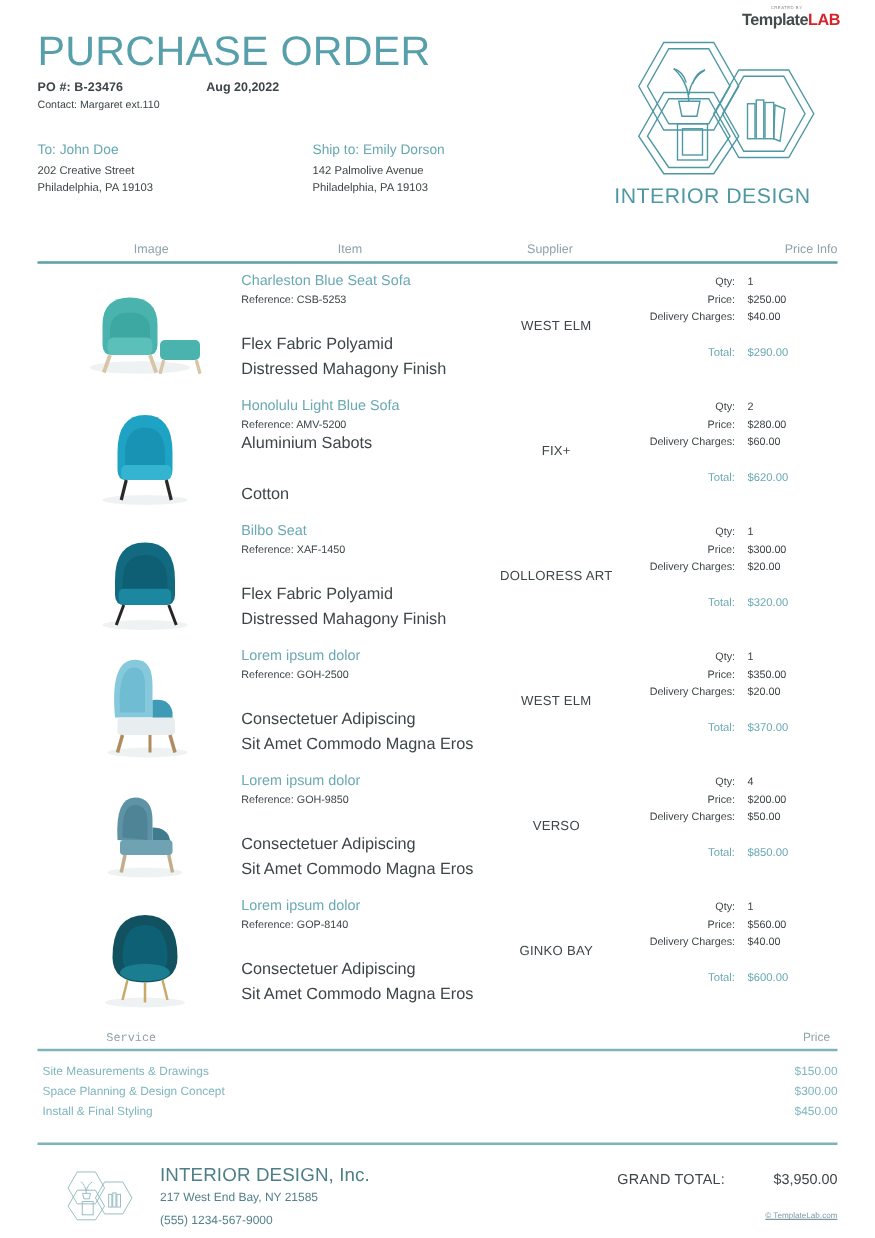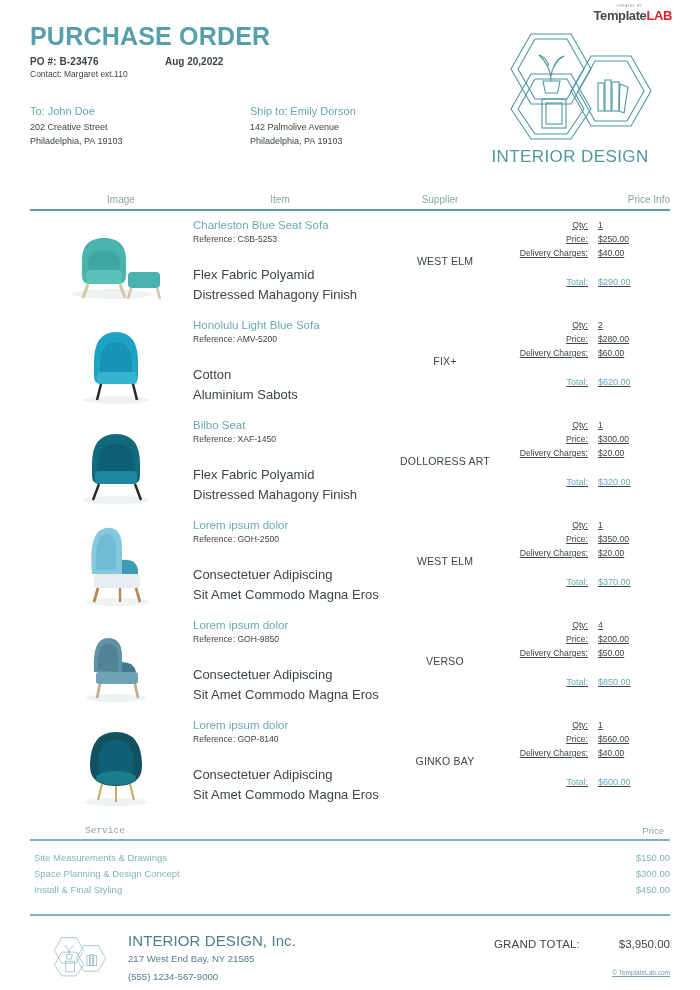--- a/index.html
+++ b/index.html
@@ -21,21 +21,21 @@
   }
   .wm-tiny { font-size: 3.4px; letter-spacing: .4px; color: #8d8d8d; margin-bottom: 1px; margin-right: 30px;}
   .wm-main { font-size: 13px; font-weight: bold; letter-spacing: -.4px; }
   .wm-main .t { color: #444b4d; }
   .wm-main .l { color: #d8232a; }
 
   
   .header { display: flex; padding-top: 22px; }
   .header-left { width: 440px; }
   h1.po-title {
-    font-size: 25px; font-weight: bold; letter-spacing: .2px;
+    font-size: 33px; font-weight: normal; letter-spacing: .2px;
     color: #57a0ab; margin-bottom: 5px;
   }
   .po-meta { display: flex; font-size: 10px; color: #3d4548; margin-bottom: 2px; }
   .po-meta .po-num { width: 135px; font-weight: bold; letter-spacing: .1px;}
   .po-meta .po-date { font-weight: bold; }
   .po-contact { font-size: 8.5px; color: #3d4548; }
 
   .addresses { display: flex; margin-top: 26px; }
   .addr { width: 220px; }
   .addr-title { font-size: 11px; color: #67a8b2; margin-bottom: 4px; }
@@ -68,21 +68,21 @@
   }
   .cell-item { position: absolute; left: 163px; top: 8px; width: 210px; }
   .item-title { font-size: 11.5px; color: #6aa9b4; margin-bottom: 3px; }
   .item-ref { font-size: 8.6px; color: #3d4548; }
   .item-spec { font-size: 13px; color: #3d4548; line-height: 1.55; margin-top: 21px; }
   .cell-supplier {
     position: absolute; left: 340px; top: 0; width: 150px; height: 100px;
     display: flex; align-items: center; justify-content: center;
     font-size: 10.5px; color: #3d4548; letter-spacing: .2px;
   }
-  .cell-price { position: absolute; right: 0px; top: 8px; width: 180px; text-decoration: underline; }
+  .cell-price { position: absolute; right: 0px; top: 8px; width: 180px; }
   .pr-line { display: flex; font-size: 8.6px; line-height: 1.62; }
   .pr-label { width: 108px; text-align: right; padding-right: 10px; color: #3d4548; }
   .pr-value { width: 72px; text-align: left; color: #3d4548; }
   .pr-total { margin-top: 14px; }
   .pr-total .pr-label, .pr-total .pr-value { color: #6aa9b4; font-size: 9px; }
 
   
   .services { margin-top: 10px; }
   .svc-head { position: relative; height: 18px; }
   .svc-head .th { position: absolute; font-size: 9.5px; color: #8fa3a8; bottom: 3px; }
@@ -235,22 +235,22 @@
       <path d="M30,46 q0,-30 22,-30 q22,0 22,30 l0,14 q0,8 -7,8 l-30,0 q-7,0 -7,-8 z" fill="#1fa3c4"></path>
       <path d="M36,48 q0,-22 16,-22 q16,0 16,22 l0,10 l-32,0 z" fill="#1893b4"></path>
       <rect x="33" y="56" width="40" height="12" rx="4" fill="#35b4d2"></rect>
       <path d="M37,68 l-4,16" stroke="#2a2a2a" stroke-width="2.6" fill="none"></path>
       <path d="M69,68 l4,16" stroke="#2a2a2a" stroke-width="2.6" fill="none"></path>
             </svg>
           </div>
     <div class="cell-item">
       <div class="item-title">Honolulu Light Blue Sofa</div>
       <div class="item-ref">Reference: AMV-5200</div>
+      <div class="item-spec" style="margin-top:0">Aluminium Sabots</div>
       <div class="item-spec">Cotton</div>
-      <div class="item-spec" style="margin-top:0">Aluminium Sabots</div>
     </div>
     <div class="cell-supplier">FIX+</div>
     <div class="cell-price">
       <div class="pr-line">
         <span class="pr-label">Qty:</span>
         <span class="pr-value">2</span>
       </div>
       <div class="pr-line">
         <span class="pr-label">Price:</span>
         <span class="pr-value">$280.00</span>

